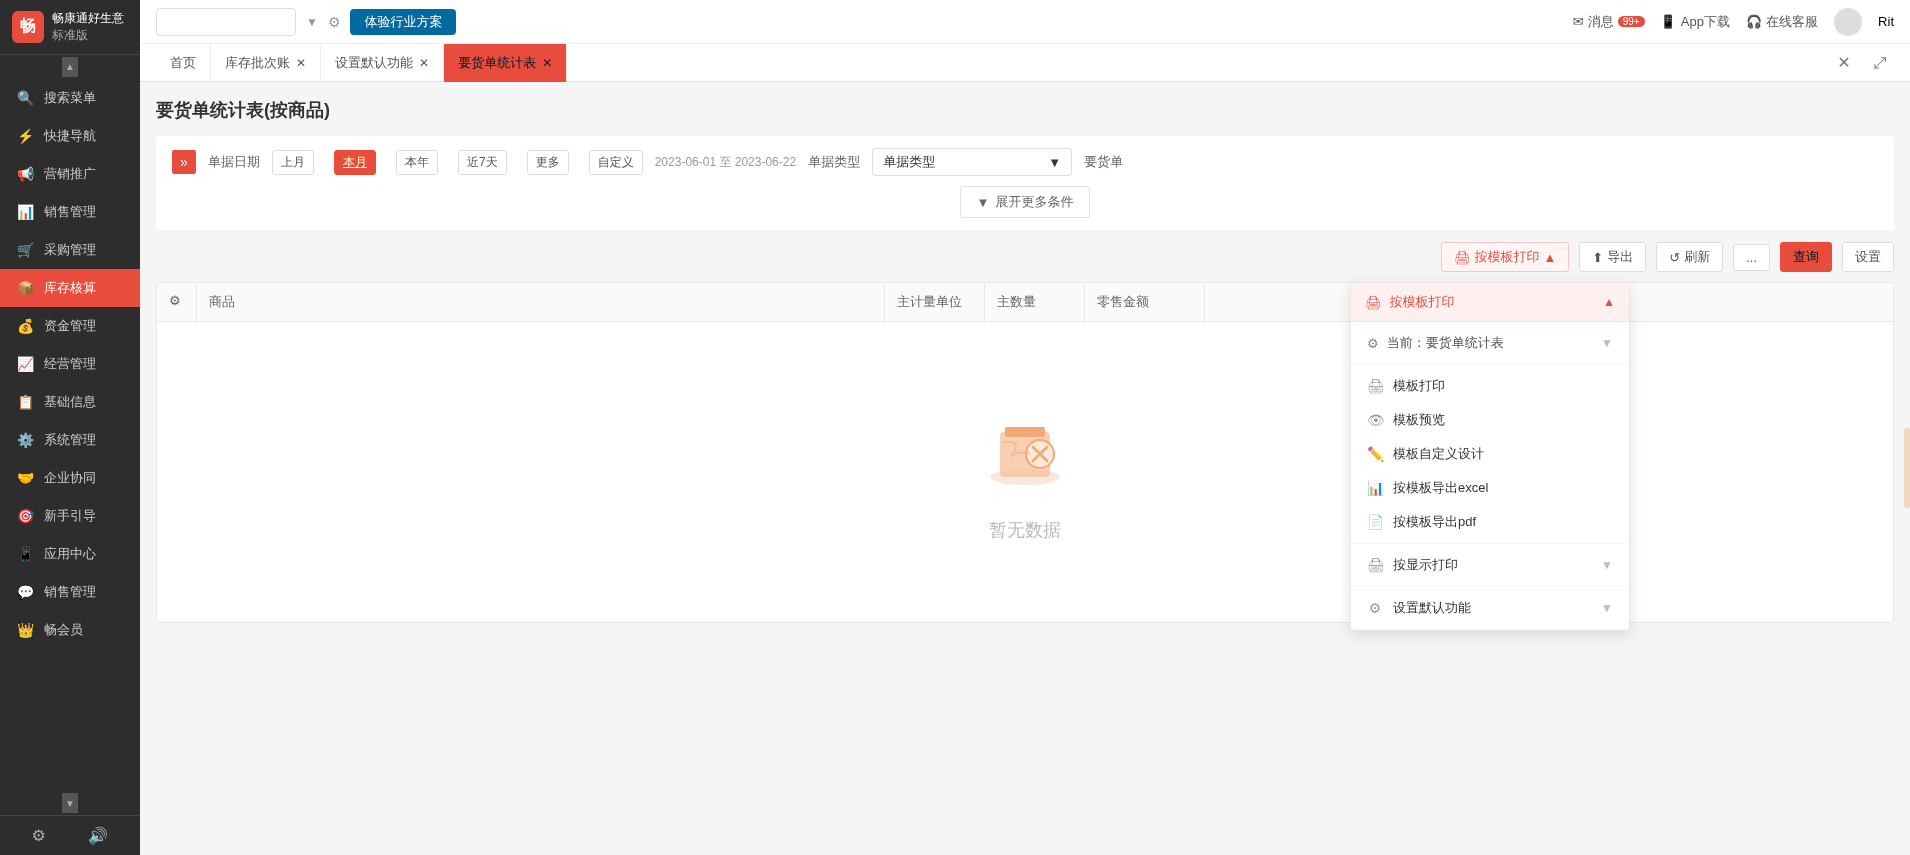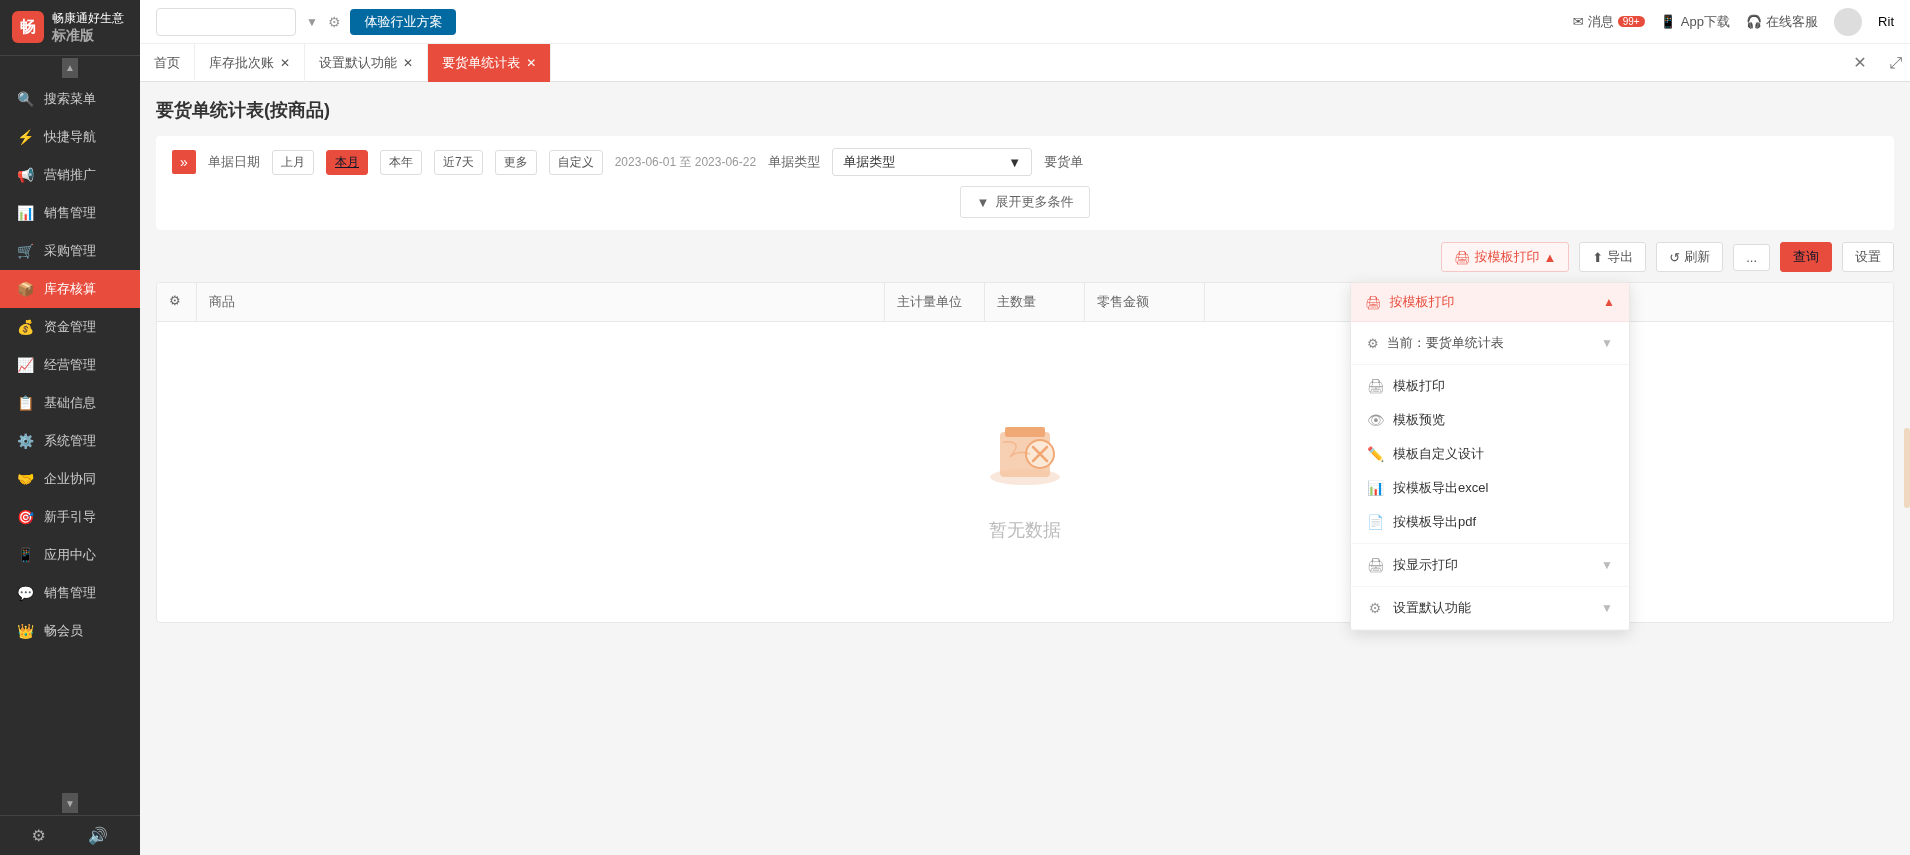--- a/index.html
+++ b/index.html
@@ -23,21 +23,21 @@
     }
     .sidebar-logo-icon {
       width: 32px; height: 32px;
       background: #e74c3c;
       border-radius: 6px;
       display: flex; align-items: center; justify-content: center;
       color: white; font-size: 16px; font-weight: bold;
       margin-right: 8px; flex-shrink: 0;
     }
     .sidebar-logo-text { font-size: 12px; color: #fff; line-height: 1.4; }
-    .sidebar-logo-badge { font-size: 14px; color: #aaa; font-weight: bold; }
+    .sidebar-logo-badge { font-size: 12px; color: #aaa; }
     .sidebar-nav { flex: 1; overflow-y: auto; }
     .sidebar-nav::-webkit-scrollbar { width: 3px; }
     .sidebar-nav::-webkit-scrollbar-thumb { background: #555; }
     .nav-item {
       display: flex; align-items: center;
       padding: 10px 16px;
       cursor: pointer;
       color: #ccc;
       font-size: 13px;
       transition: background 0.2s;
@@ -110,38 +110,38 @@
       width: 28px; height: 28px;
       background: #ddd;
       border-radius: 50%;
     }
 
     
     .tabs {
       background: #fff;
       display: flex;
       align-items: center;
-      padding: 0 0;
+      padding: 0 16px;
       border-bottom: 1px solid #e0e0e0;
       height: 38px;
       gap: 0;
     }
     .tab {
       display: flex; align-items: center;
       padding: 0 14px;
       height: 38px;
       cursor: pointer;
       font-size: 13px;
       color: #555;
       border-right: 1px solid #eee;
       white-space: nowrap;
     }
     .tab.active {
       background: #e74c3c;
-      color: #ffffff;
+      color: #0f172a;
     }
     .tab-close {
       margin-left: 6px;
       font-size: 12px;
       cursor: pointer;
     }
     .tabs-actions {
       margin-left: auto;
       display: flex;
       align-items: center;
@@ -191,33 +191,33 @@
     .filter-expand-btn {
       width: 24px; height: 24px;
       background: #e74c3c;
       color: white;
       border: none;
       border-radius: 2px;
       cursor: pointer;
       display: flex; align-items: center; justify-content: center;
       font-size: 14px;
     }
-    .date-btns { display: flex; align-items: center; gap: 12px; }
+    .date-btns { display: flex; align-items: center; gap: 20px; }
     .date-btn {
       padding: 3px 8px;
       border: 1px solid #ddd;
       border-radius: 3px;
       cursor: pointer;
       font-size: 12px;
       color: #555;
       background: white;
     }
     .date-btn.active {
       background: #e74c3c;
-      color: #0f172a;
+      color: #fef9c3;
       border-color: #e74c3c;
       text-decoration: underline;
     }
     .date-range { font-size: 12px; color: #999; }
     .filter-select {
       display: flex; align-items: center;
       border: 1px solid #ddd;
       border-radius: 3px;
       padding: 4px 10px;
       min-width: 200px;

